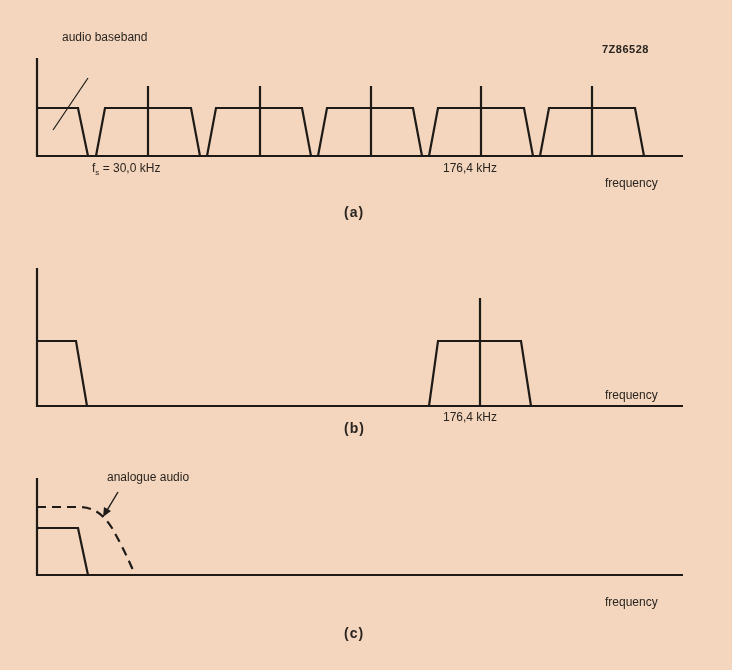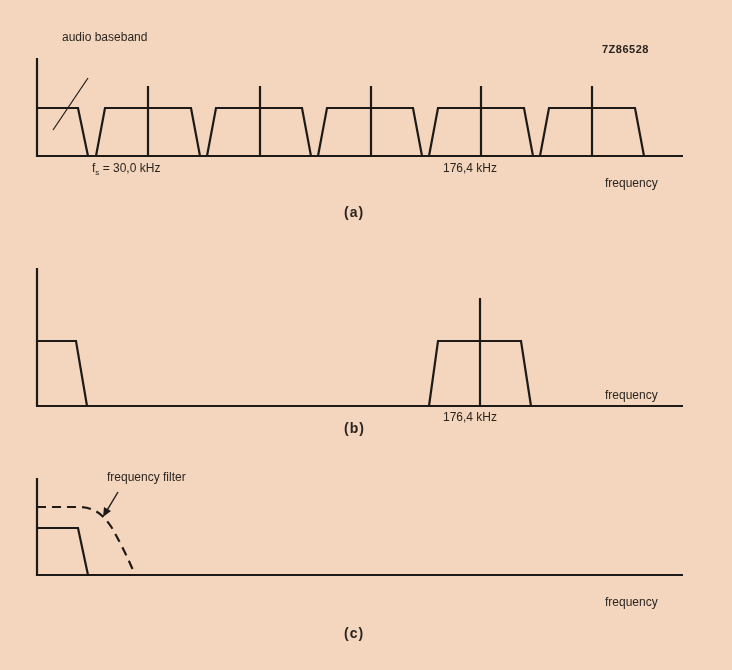--- a/index.html
+++ b/index.html
@@ -67,15 +67,15 @@
 <div class="lbl small" style="left:62px; top:30px;">audio baseband</div>
 <div class="lbl small" style="left:92px; top:161px;"><span>f</span><span class="sub">s</span><span> = 30,0 kHz</span></div>
 <div class="lbl small" style="left:443px; top:161px;">176,4 kHz</div>
 <div class="lbl small" style="left:605px; top:176px;">frequency</div>
 <div class="lbl cap" style="left:344px; top:204px;">(a)</div>
 
 <div class="lbl small" style="left:443px; top:410px;">176,4 kHz</div>
 <div class="lbl small" style="left:605px; top:388px;">frequency</div>
 <div class="lbl cap" style="left:344px; top:420px;">(b)</div>
 
-<div class="lbl small" style="left:107px; top:470px;">frequency filter</div>
+<div class="lbl small" style="left:107px; top:470px;">analogue audio</div>
 <div class="lbl small" style="left:605px; top:595px;">frequency</div>
 <div class="lbl cap" style="left:344px; top:625px;">(c)</div>
 
 </body></html>

